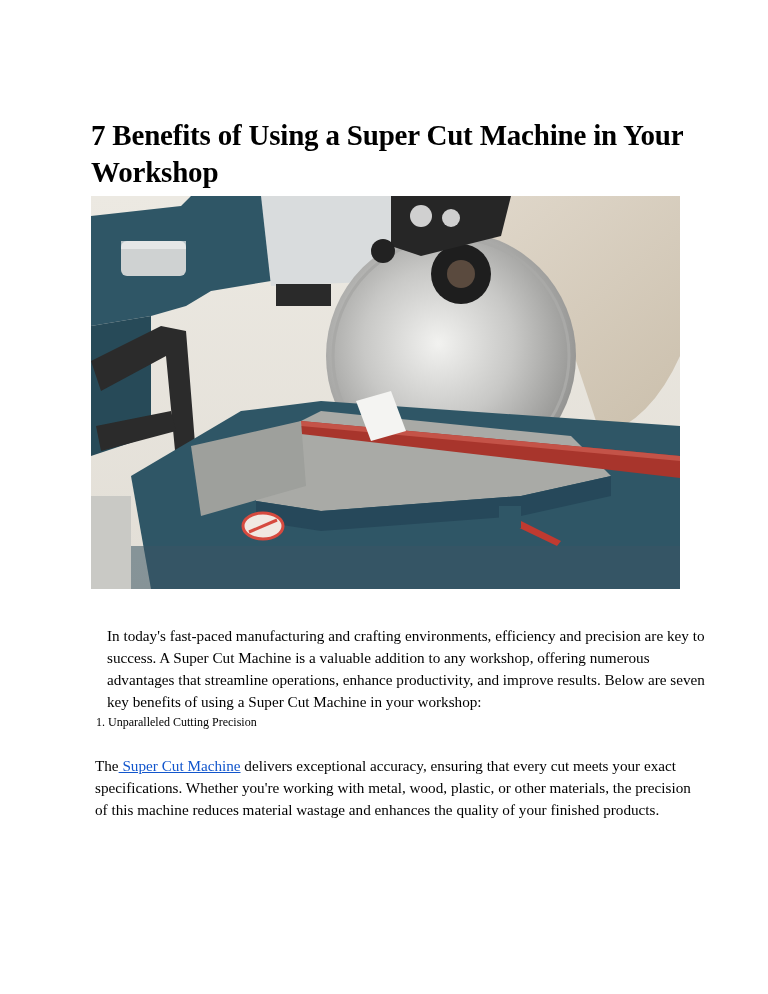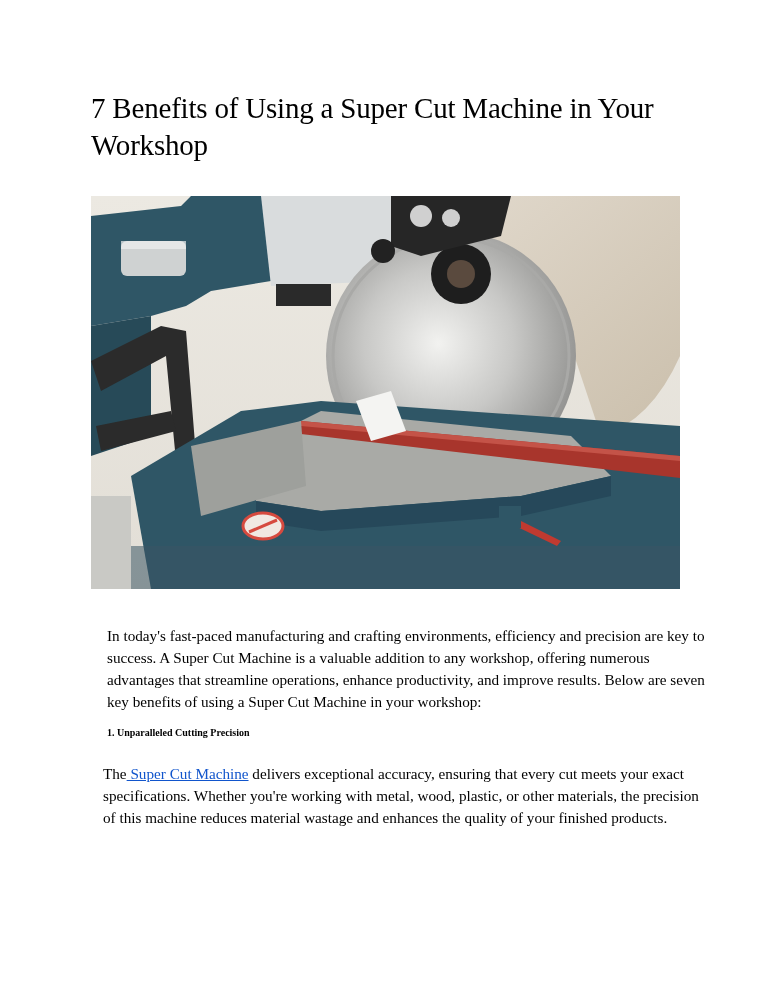--- a/index.html
+++ b/index.html
@@ -17,25 +17,25 @@
     }
     .page {
       position: absolute;
       left: 91px;
       top: 0;
       width: 600px;
     }
     .title {
       position: absolute;
       left: 0;
-      top: 90px;
+      top: 117px;
       width: 600px;
       margin: 0;
       font-size: 29px;
-      font-weight: normal;
+      font-weight: bold;
       line-height: 37px;
       letter-spacing: -0.2px;
     }
     .hero {
       position: absolute;
       left: 0;
       top: 196px;
       width: 589px;
       height: 393px;
       overflow: hidden;
@@ -48,31 +48,31 @@
       top: 609px;
       width: 600px;
       margin: 16px;
       font-size: 15.2px;
       line-height: 22px;
     }
     .section-heading {
       position: absolute;
       left: 0;
       top: 706px;
-      margin: 16px;
-      font-size: 10px;
-      font-weight: bold;
+      margin: 5px;
+      font-size: 12px;
+      font-weight: normal;
       line-height: 22px;
     }
     .section-body {
       position: absolute;
       left: 0;
       top: 751px;
       width: 600px;
-      margin: 12px;
+      margin: 4px;
       font-size: 15.2px;
       line-height: 22px;
     }
     .link {
       color: #1155cc;
       text-decoration: underline;
       cursor: pointer;
     }
   </style>
 </head>

